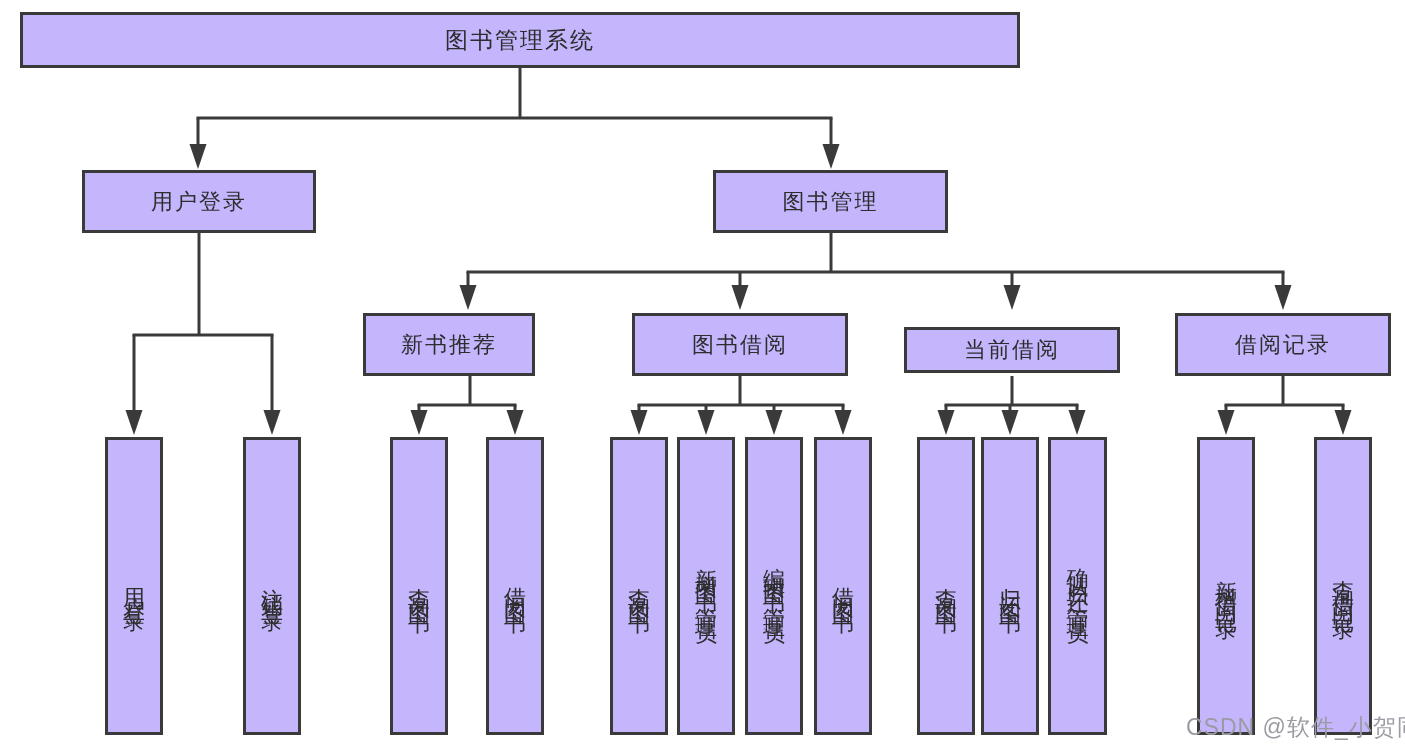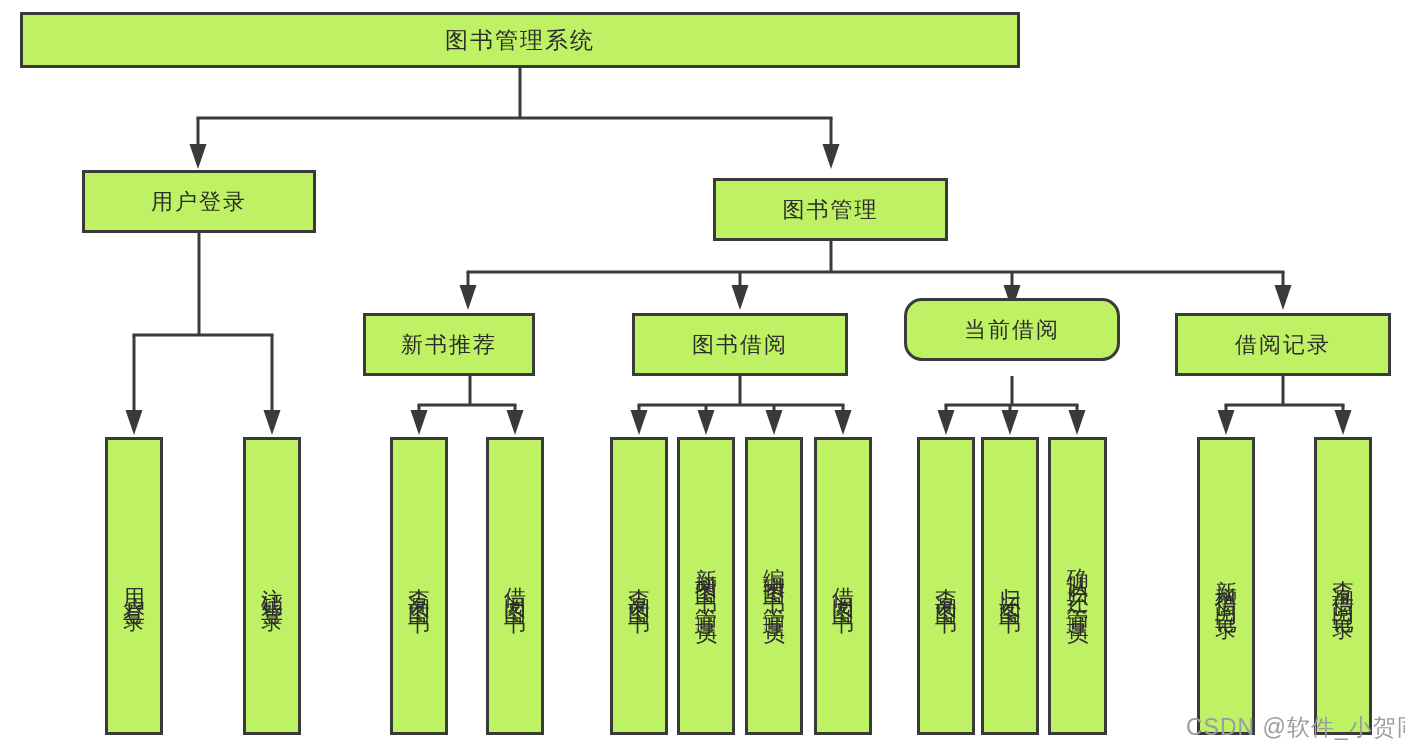--- a/index.html
+++ b/index.html
@@ -19,21 +19,21 @@
     left: 0; top: 0;
     width: 1405px; height: 747px;
     color: var(--color-line, #3a3a3a);
   }
   svg.wires line { stroke: currentColor; stroke-width: 3; }
   svg.wires polygon { fill: currentColor; stroke: none; }
   .node {
     position: absolute;
     box-sizing: border-box;
     border: 3px solid var(--color-line, #3a3a3a);
-    background: #bef264;
+    background: #c4b5fd;
     color: var(--color-text, #2d2d2d);
     display: flex;
     align-items: center;
     justify-content: center;
     text-align: center;
   }
   .node.h { font-size: 22px; letter-spacing: 2px; white-space: nowrap; }
   .node.title { font-size: 23px; }
   .node.v {
     writing-mode: vertical-rl;
@@ -123,25 +123,25 @@
       <line x1="1226" y1="405" x2="1226" y2="413"></line>
       <polygon points="1217.5,410 1234.5,410 1226,435"></polygon>
       <line x1="1343" y1="405" x2="1343" y2="413"></line>
       <polygon points="1334.5,410 1351.5,410 1343,435"></polygon>
     </g>
   </svg>
 
   <div class="node h title" style="left:20px; top:12px; width:1000px; height:56px;">图书管理系统</div>
 
   <div class="node h" style="left:82px; top:170px; width:234px; height:63px;">用户登录</div>
-  <div class="node h" style="left:713px; top:170px; width:235px; height:63px;margin-top:8px;">图书管理</div>
+  <div class="node h" style="left:713px; top:170px; width:235px; height:63px;">图书管理</div>
 
   <div class="node h" style="left:363px; top:313px; width:172px; height:63px;">新书推荐</div>
   <div class="node h" style="left:632px; top:313px; width:216px; height:63px;">图书借阅</div>
-  <div class="node h" style="left:904px; top:298px; width:216px; height:63px;border-radius:18px;">当前借阅</div>
+  <div class="node h" style="left:904px; top:327px; width:216px; height:46px;">当前借阅</div>
   <div class="node h" style="left:1175px; top:313px; width:216px; height:63px;">借阅记录</div>
 
   <div class="node v" style="left:105px; top:437px; width:58px; height:298px;">用户登录</div>
   <div class="node v" style="left:243px; top:437px; width:58px; height:298px;">注销登录</div>
 
   <div class="node v" style="left:390px; top:437px; width:58px; height:298px;">查询图书</div>
   <div class="node v" style="left:486px; top:437px; width:58px; height:298px;">借阅图书</div>
 
   <div class="node v" style="left:610px; top:437px; width:58px; height:298px;">查询图书</div>
   <div class="node v" style="left:677px; top:437px; width:58px; height:298px;">新增图书（管理员）</div>

